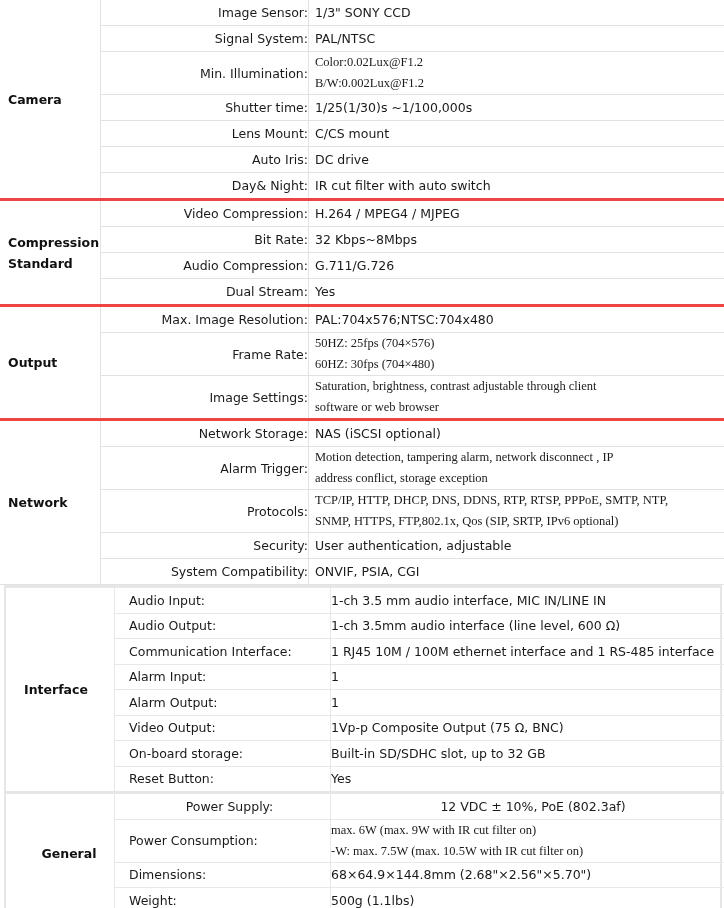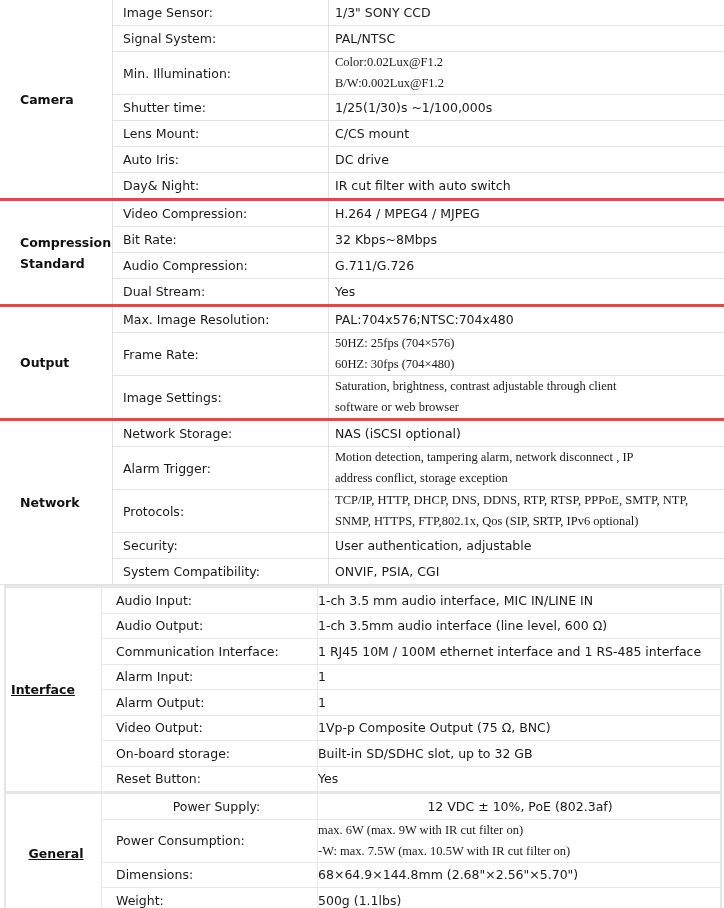--- a/index.html
+++ b/index.html
@@ -18,34 +18,34 @@
     overflow: hidden;
   }
   td.cat {
     font-weight: bold; color: #111;
     white-space: normal; line-height: 21px;
   }
   td.val-multi { white-space: normal; font-family: Liberation Serif, serif; }
   
   #spec-table-top { width: 724px; }
   #spec-table-top td { height: 25px; }
-  #spec-table-top td.c1 { width: 92px; padding-left: 20px; border-left: none; margin-left: 30px; }
-  #spec-table-top td.c2 { width: 205px; padding-left: 10px; }
+  #spec-table-top td.c1 { width: 92px; padding-left: 8px; border-left: none; margin-left: 30px; }
+  #spec-table-top td.c2 { width: 205px; padding-left: 2px; text-align: right; }
   #spec-table-top td.c3 { width: 409px; padding-left: 6px; border-right: none; }
   #spec-table-top tr.sec-start td { border-top: 3px solid #ef4444; }
   #spec-table-top tr:first-child td { border-top: none; }
   
   #spec-table-bottom-wrap {
     margin-left: 4px; width: 718px;
     border: 2px solid #e6e6e6; border-top: 3px solid #e6e6e6;
     box-sizing: border-box;
   }
   #spec-table-bottom { width: 714px; }
   #spec-table-bottom td { height: 24.5px; border-color: #e8e8e8; }
-  #spec-table-bottom td.c1 { width: 90px; padding-left: 5px; border-left: none; text-decoration: underline; }
+  #spec-table-bottom td.c1 { width: 90px; padding-left: 18px; border-left: none; }
   #spec-table-bottom td.c2 { width: 201px; padding-left: 14px; }
   #spec-table-bottom td.c3 { width: 404px; padding-left: 0; border-right: none; }
   #spec-table-bottom tr:first-child td { border-top: none; }
   #spec-table-bottom tr.sec-start td { border-top: 3px solid #e6e6e6; text-align: center; }
   #spec-table-bottom tr:last-child td { border-bottom: none; }
   .tall2 { height: 42px !important; }
   .line { display: block; line-height: 21px; }
 </style>
 </head>
 <body>

